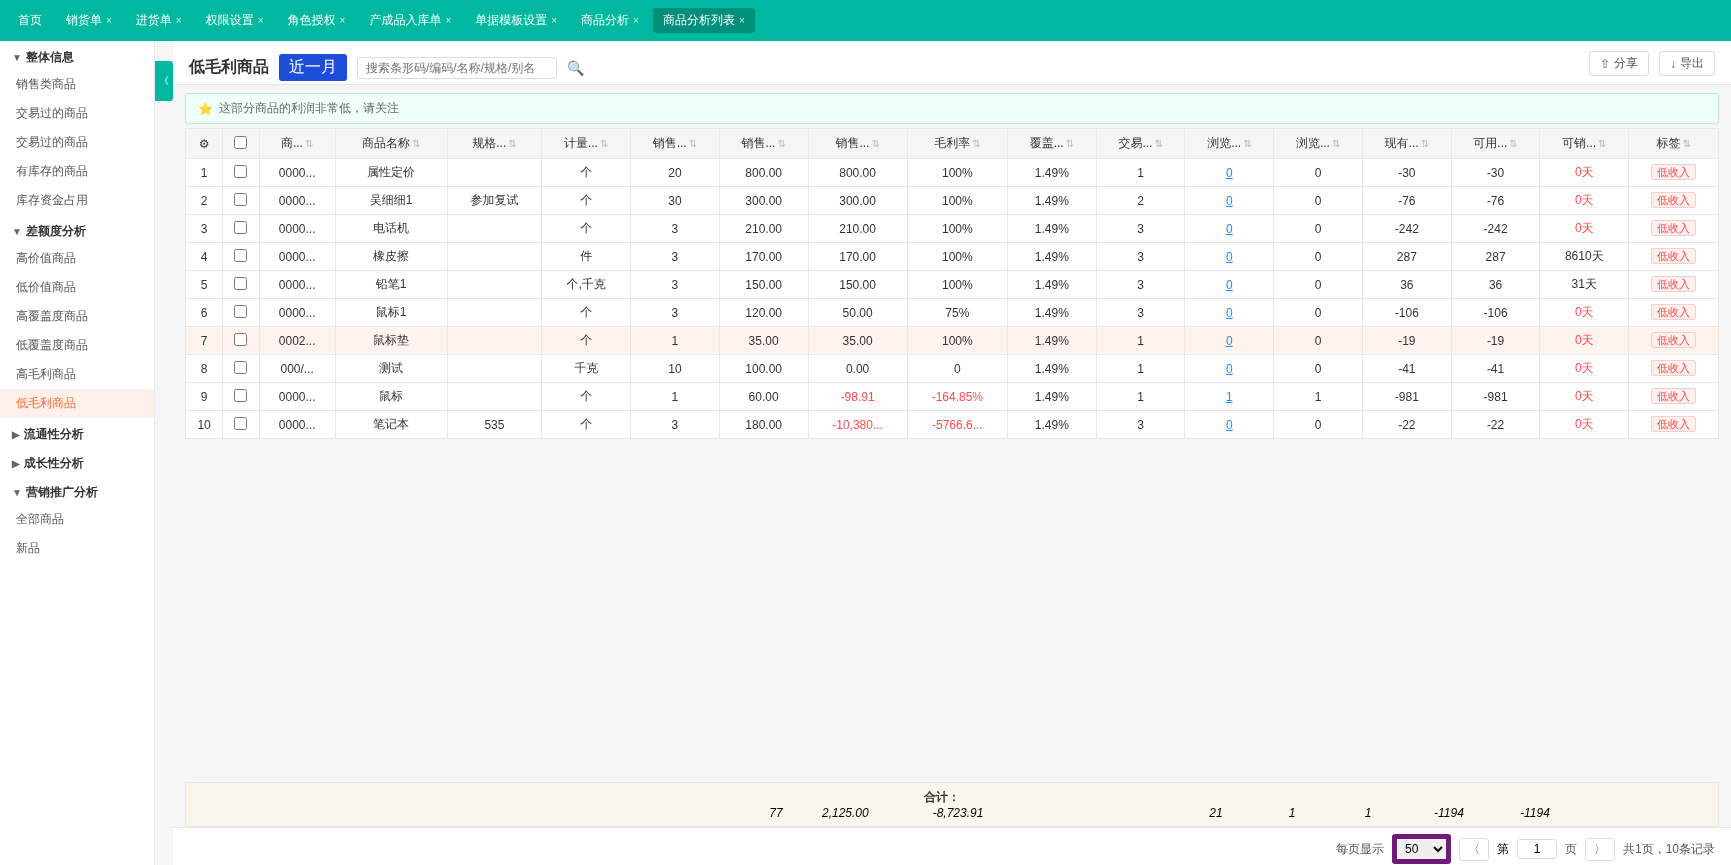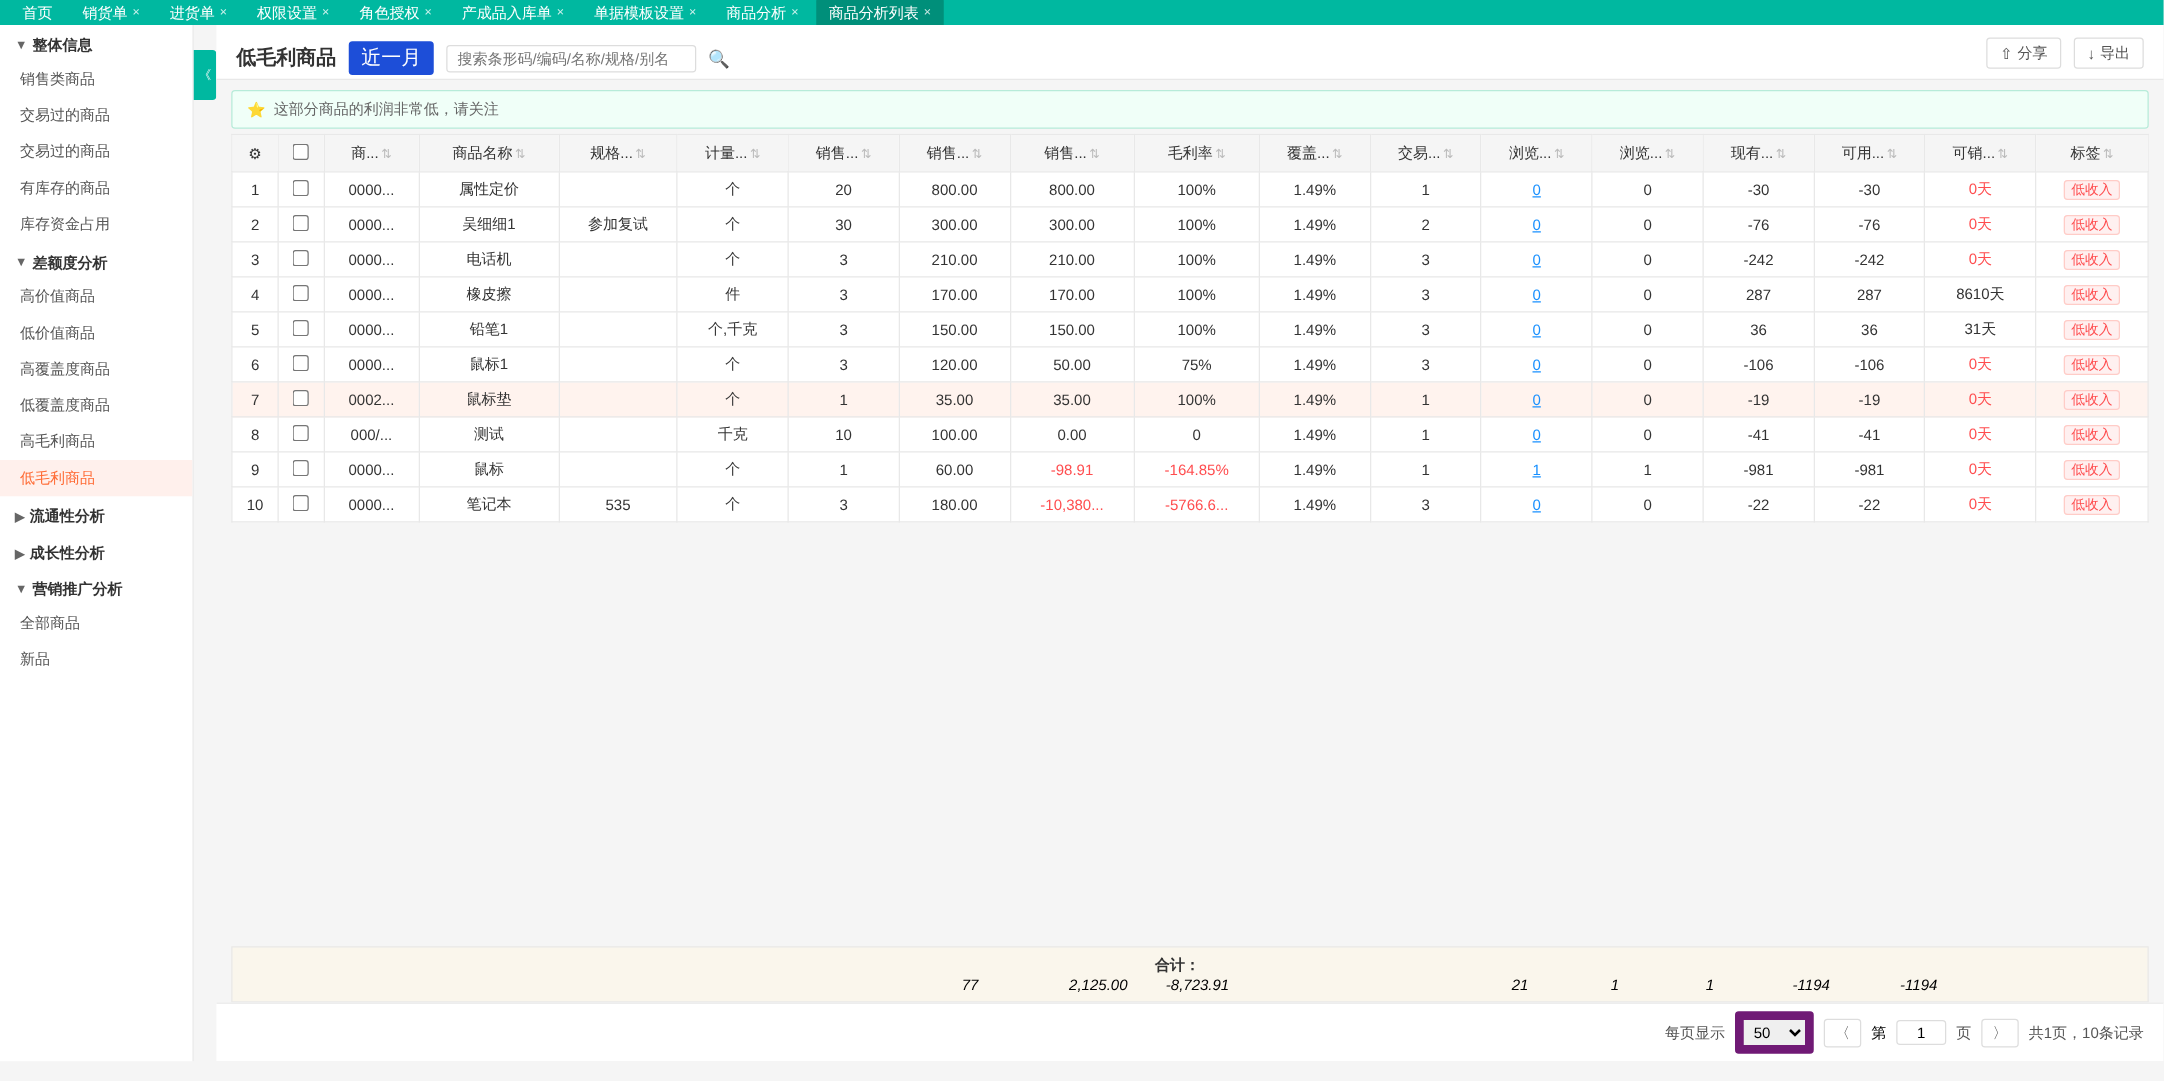--- a/index.html
+++ b/index.html
@@ -1,21 +1,21 @@
 <!DOCTYPE html>
 <html><head>
   <meta charset="utf-8">
   <style>
     * { box-sizing: border-box; margin: 0; padding: 0; font-family: 'Microsoft YaHei', SimHei, Arial, sans-serif; font-size: 12px; }
     body { background: #f5f5f5; overflow: hidden; width: 1731px; height: 865px; }
 
     
     .top-nav {
       background: #00b8a0;
-      height: 20px;
+      height: 41px;
       display: flex;
       align-items: center;
       padding: 0 8px;
       gap: 4px;
     }
     .nav-item {
       color: #fff;
       padding: 4px 10px;
       cursor: pointer;
       white-space: nowrap;
@@ -199,21 +199,21 @@
       background: #fff;
       border-top: 1px solid #e8e8e8;
       padding: 6px 16px;
       display: flex;
       align-items: center;
       justify-content: flex-end;
       gap: 8px;
     }
     .pagination-label { color: #555; }
     .page-size-select {
-      border: 7px solid #701a75;
+      border: 5px solid #701a75;
       padding: 2px 4px;
       border-radius: 3px;
       outline: none;
     }
     .page-btn {
       border: 1px solid #ddd;
       background: #fff;
       padding: 2px 8px;
       border-radius: 3px;
       cursor: pointer;
@@ -585,21 +585,21 @@
       <div class="table-footer">
         <span class="total-label">合计：</span>
         <div style="display:flex; gap:16px; flex:1;font-style:italic;">
           <div style="width:18px;"></div>
           <div style="width:18px;"></div>
           <div style="min-width:60px;"></div>
           <div style="min-width:100px;"></div>
           <div style="min-width:60px;"></div>
           <div style="min-width:60px;"></div>
           <div style="min-width:60px; text-align:center;">77</div>
-          <div style="min-width:80px; text-align:right;">2,125.00</div>
+          <div style="min-width:80px; text-align:left;">2,125.00</div>
           <div style="min-width:80px; text-align:center;">-8,723.91</div>
           <div style="min-width:70px;"></div>
           <div style="min-width:70px;"></div>
           <div style="min-width:60px; text-align:center;">21</div>
           <div style="min-width:60px; text-align:center;">1</div>
           <div style="min-width:60px; text-align:center;">1</div>
           <div style="min-width:70px; text-align:center;">-1194</div>
           <div style="min-width:70px; text-align:center;">-1194</div>
         </div>
       </div>

